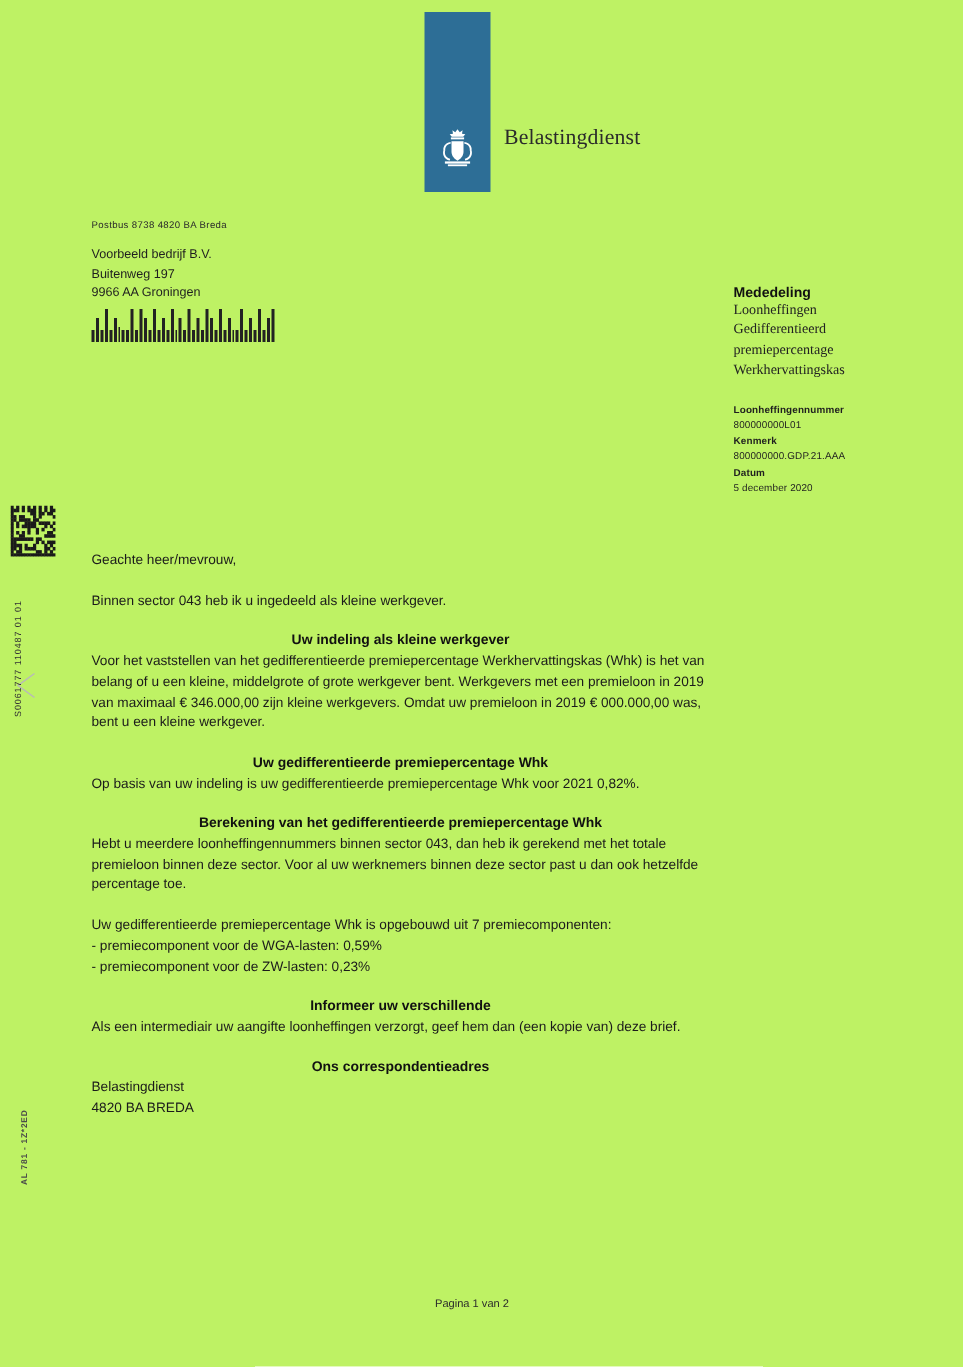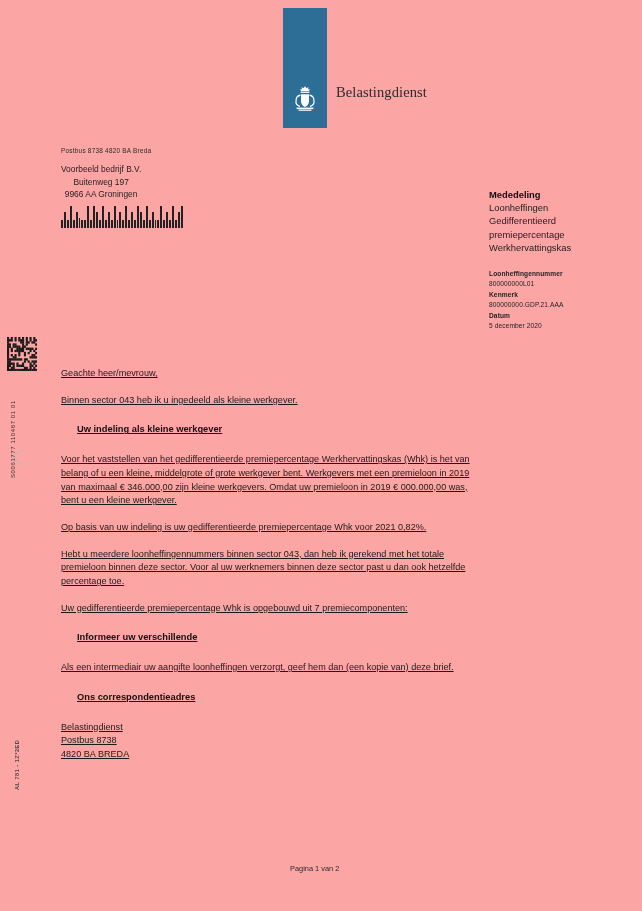--- a/index.html
+++ b/index.html
@@ -9,21 +9,21 @@
     background: #ffffff;
   }
   body {
     font-family: "Liberation Sans", sans-serif;
     color: #1a1a1a;
   }
   #page {
     position: relative;
     width: 642px;
     height: 911px;
-    background: #fca5a5;
+    background: #bef264;
     overflow: hidden;
   }
 
   
   .logo-banner {
     position: absolute;
     left: 283px;
     top: 8px;
     width: 44px;
     height: 120px;
@@ -61,21 +61,21 @@
     white-space: nowrap;
   }
   .addressee {
     position: absolute;
     left: 61px;
     top: 163px;
     font-size: 8.4px;
     line-height: 12.6px;
     color: #1f1f1f;
   }
-  .addressee div { white-space: nowrap; text-align: center; }
+  .addressee div { white-space: nowrap; }
 
   .postal-barcode {
     position: absolute;
     left: 61px;
     top: 206px;
     width: 122px;
     height: 22px;
     display: flex;
     align-items: flex-end;
     gap: 1px;
@@ -97,21 +97,21 @@
     font-size: 9.4px;
     font-weight: bold;
     color: #111;
     line-height: 13.2px;
   }
   .meta-subtitle {
     font-size: 9.4px;
     line-height: 13.2px;
     color: #222;
   }
-  .meta-subtitle div { white-space: nowrap; }
+  .meta-subtitle div { white-space: nowrap; font-family: Liberation Serif, serif; }
   .meta-fields {
     margin-top: 15px;
     font-size: 6.6px;
     line-height: 10.4px;
     color: #1f1f1f;
   }
   .meta-fields .lbl {
     font-weight: bold;
     letter-spacing: 0.1px;
     white-space: nowrap;
@@ -164,31 +164,31 @@
 
   
   .body-col {
     position: absolute;
     left: 61px;
     top: 367px;
     width: 412px;
     font-size: 9.1px;
     line-height: 13.7px;
     color: #1b1b1b;
-    text-decoration: underline;
   }
   .body-col p {
     margin: 0 0 13px 0;
   }
   .body-col h2 {
-    margin: 16px;
+    margin: 0;
     font-size: 9.3px;
     line-height: 13.7px;
     font-weight: bold;
     color: #111;
+    text-align: center;
   }
   .body-col .tight { margin-bottom: 0; }
   .body-col .gap-sm { margin-bottom: 13px; }
   .bullet-list {
     margin: 0;
     padding: 0;
     list-style: none;
   }
   .bullet-list li { white-space: nowrap; }
   .addr-block div { white-space: nowrap; }
@@ -454,33 +454,38 @@
   <div class="side-code">S0061777 110487 01 01</div>
   <div class="form-code">AL 781 - 1Z*2ED</div>
 
   <div class="body-col">
     <p>Geachte heer/mevrouw,</p>
     <p>Binnen sector 043 heb ik u ingedeeld als kleine werkgever.</p>
 
     <h2>Uw indeling als kleine werkgever</h2>
     <p>Voor het vaststellen van het gedifferentieerde premiepercentage Werkhervattingskas (Whk) is het van belang of u een kleine, middelgrote of grote werkgever bent. Werkgevers met een premieloon in 2019 van maximaal € 346.000,00 zijn kleine werkgevers. Omdat uw premieloon in 2019 € 000.000,00 was, bent u een kleine werkgever.</p>
 
+    <h2>Uw gedifferentieerde premiepercentage Whk</h2>
     <p>Op basis van uw indeling is uw gedifferentieerde premiepercentage Whk voor 2021 0,82%.</p>
 
+    <h2>Berekening van het gedifferentieerde premiepercentage Whk</h2>
     <p>Hebt u meerdere loonheffingennummers binnen sector 043, dan heb ik gerekend met het totale premieloon binnen deze sector. Voor al uw werknemers binnen deze sector past u dan ook hetzelfde percentage toe.</p>
 
     <p class="tight">Uw gedifferentieerde premiepercentage Whk is opgebouwd uit 7 premiecomponenten:</p>
+    <ul class="bullet-list gap-sm">
+      <li>- premiecomponent voor de WGA-lasten: 0,59%</li>
+      <li>- premiecomponent voor de ZW-lasten: 0,23%</li>
+    </ul>
 
     <h2>Informeer uw verschillende</h2>
     <p>Als een intermediair uw aangifte loonheffingen verzorgt, geef hem dan (een kopie van) deze brief.</p>
 
     <h2>Ons correspondentieadres</h2>
     <div class="addr-block">
       <div>Belastingdienst</div>
-      <div>Postbus 8738</div>
       <div>4820 BA BREDA</div>
     </div>
   </div>
 
   <div class="footer">
     <span>Pagina 1 van 2</span>
   </div>
 
 </div>
 

